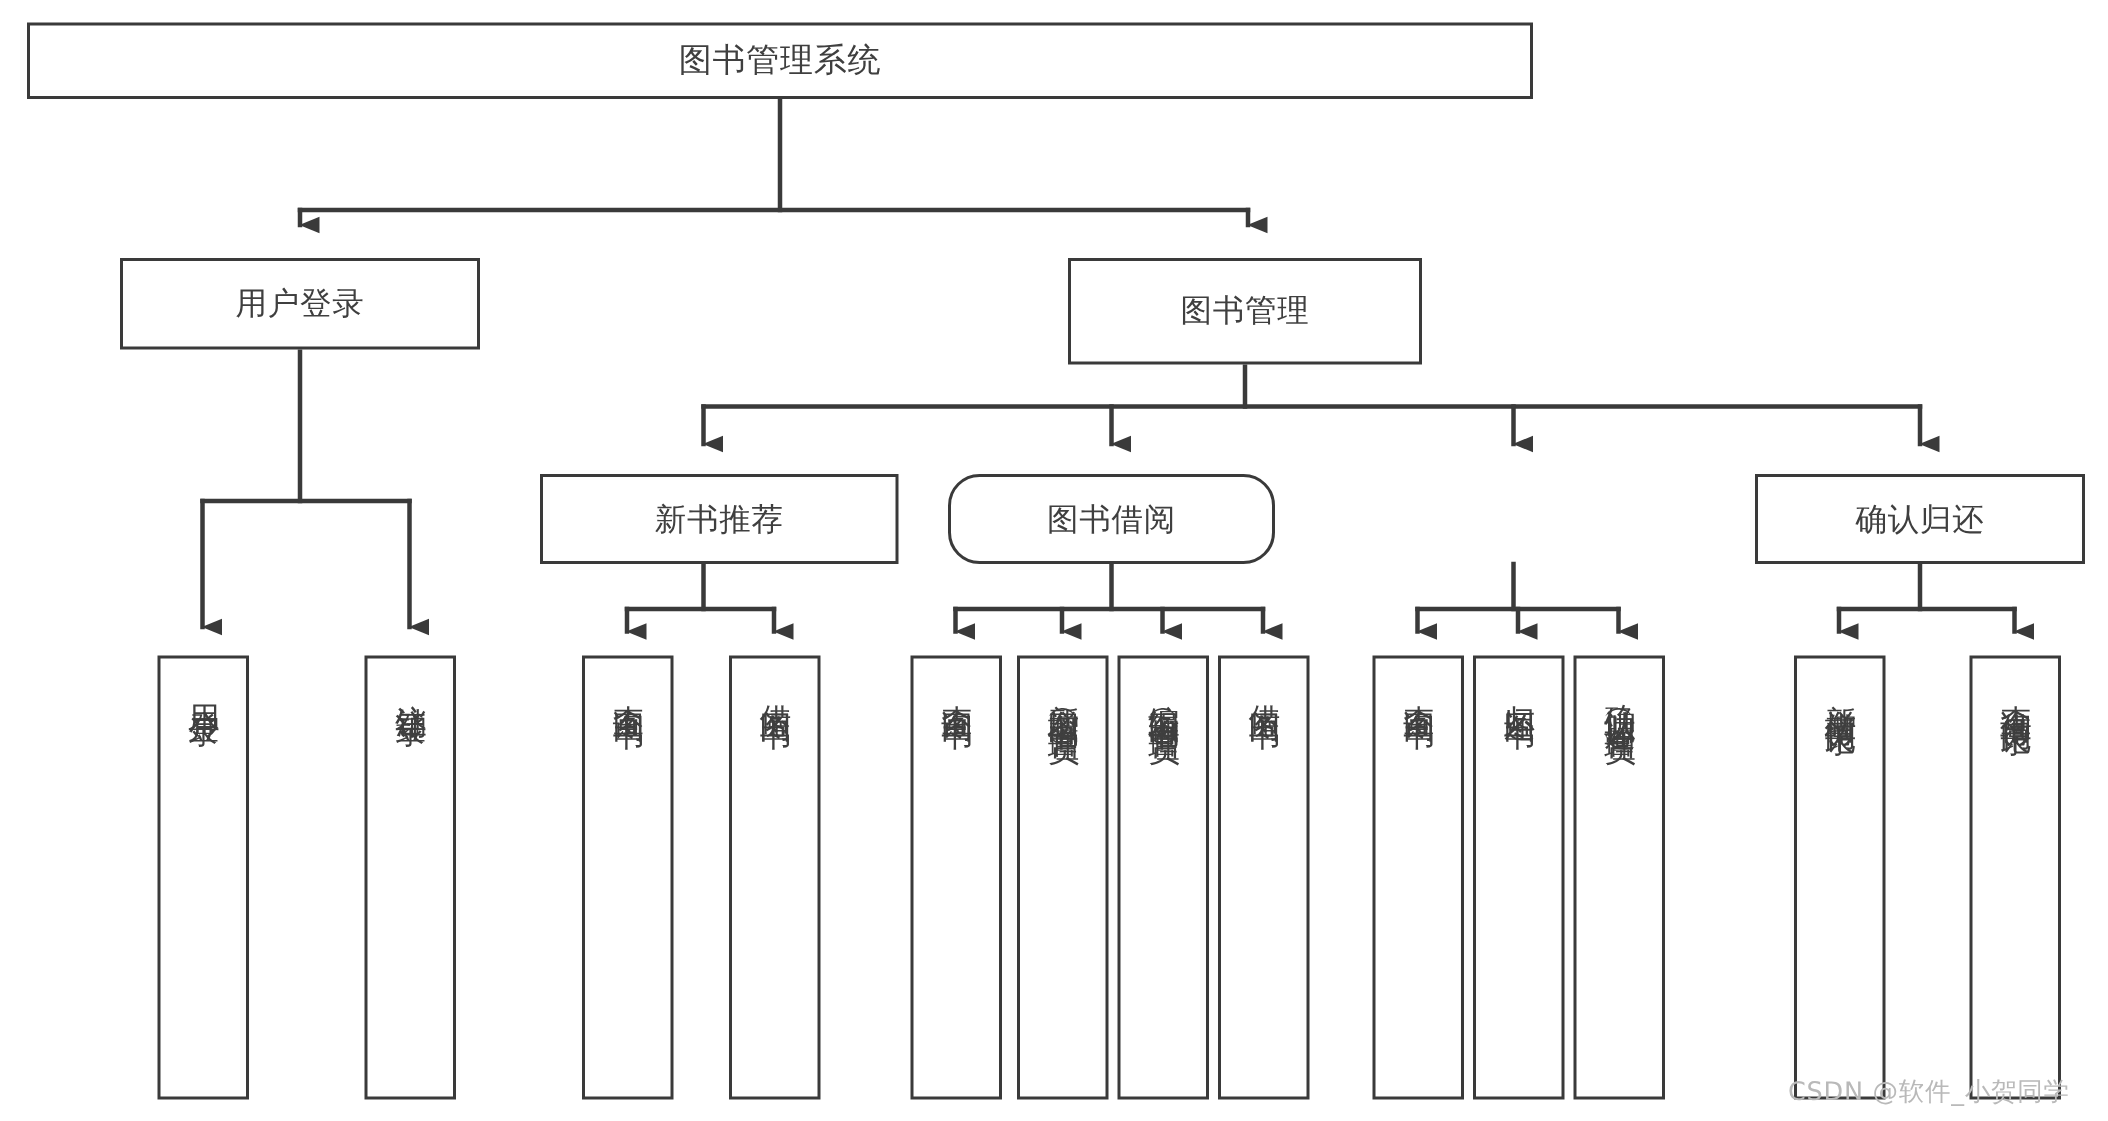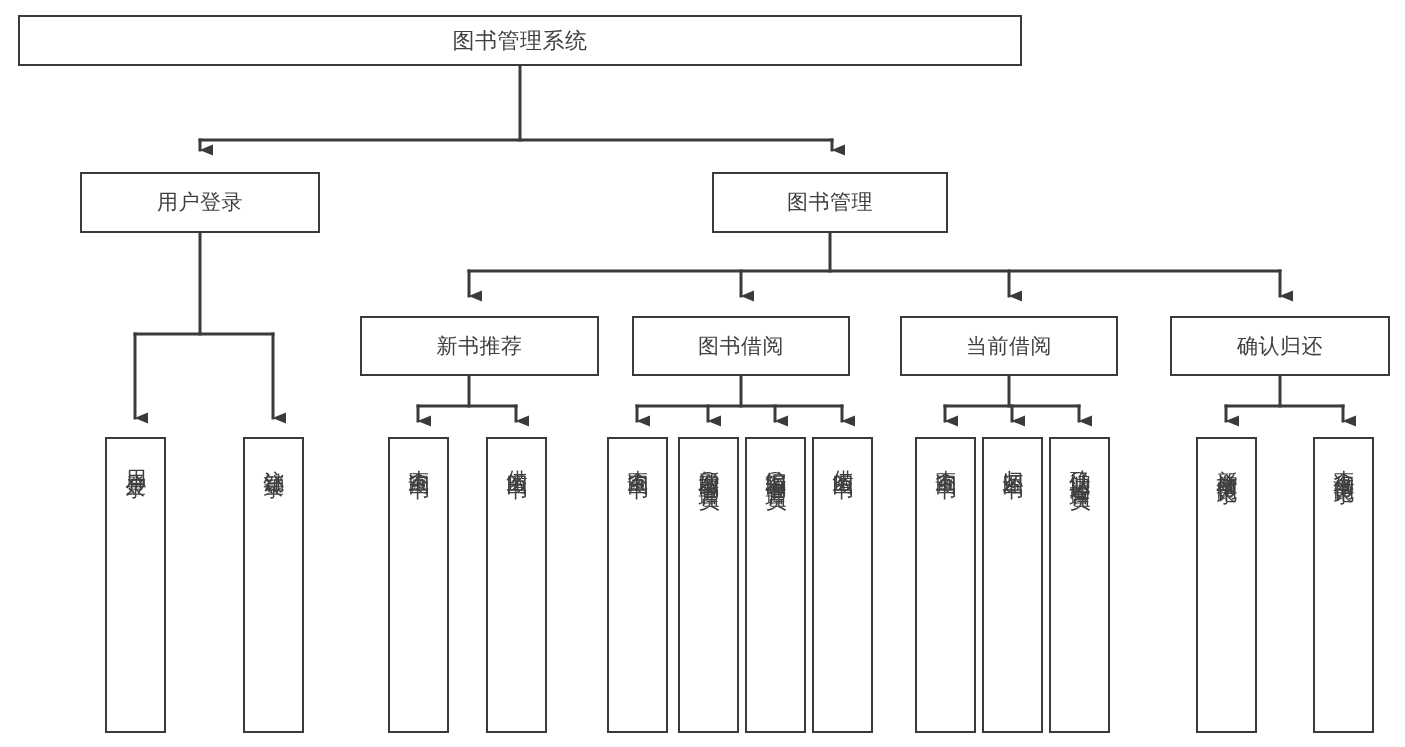--- a/index.html
+++ b/index.html
@@ -102,32 +102,29 @@
     </g>
   </svg>
 
   <div class="node root horiz" style="left:18px;top:15px;width:1004px;height:51px;">
     <span class="cap">图书管理系统</span>
   </div>
 
   <div class="node horiz" style="left:80px;top:172px;width:240px;height:61px;">
     <span class="cap">用户登录</span>
   </div>
-  <div class="node horiz" style="left:712px;top:172px;width:236px;height:61px;">
+  <div class="node horiz" style="left:712px;top:172px;width:236px;height:71px;">
     <span class="cap">图书管理</span>
   </div>
 
   <div class="node horiz" style="left:360px;top:316px;width:239px;height:60px;">
     <span class="cap">新书推荐</span>
   </div>
-  <div class="node horiz" style="left:632px;top:316px;width:218px;height:60px;">
+  <div class="node horiz" style="left:632px;top:316px;width:218px;height:60px;border-radius:21px;">
     <span class="cap">图书借阅</span>
-  </div>
-  <div class="node horiz" style="left:900px;top:316px;width:218px;height:60px;">
-    <span class="cap">当前借阅</span>
   </div>
   <div class="node horiz" style="left:1170px;top:316px;width:220px;height:60px;">
     <span class="cap">确认归还</span>
   </div>
 
   <div class="node vert" style="left:105px;top:437px;width:61px;height:296px;">
     <span class="cap">用户登录</span>
   </div>
   <div class="node vert" style="left:243px;top:437px;width:61px;height:296px;">
     <span class="cap">注销登录</span>
@@ -163,14 +160,15 @@
     <span class="cap">确认归还（管理员）</span>
   </div>
 
   <div class="node vert" style="left:1196px;top:437px;width:61px;height:296px;">
     <span class="cap">新增借阅记录</span>
   </div>
   <div class="node vert" style="left:1313px;top:437px;width:61px;height:296px;">
     <span class="cap">查询借阅记录</span>
   </div>
 
+  <div class="watermark" style="left:1192px;top:716px;">CSDN @软件_小贺同学</div>
 
 </div>
 
 </body></html>

